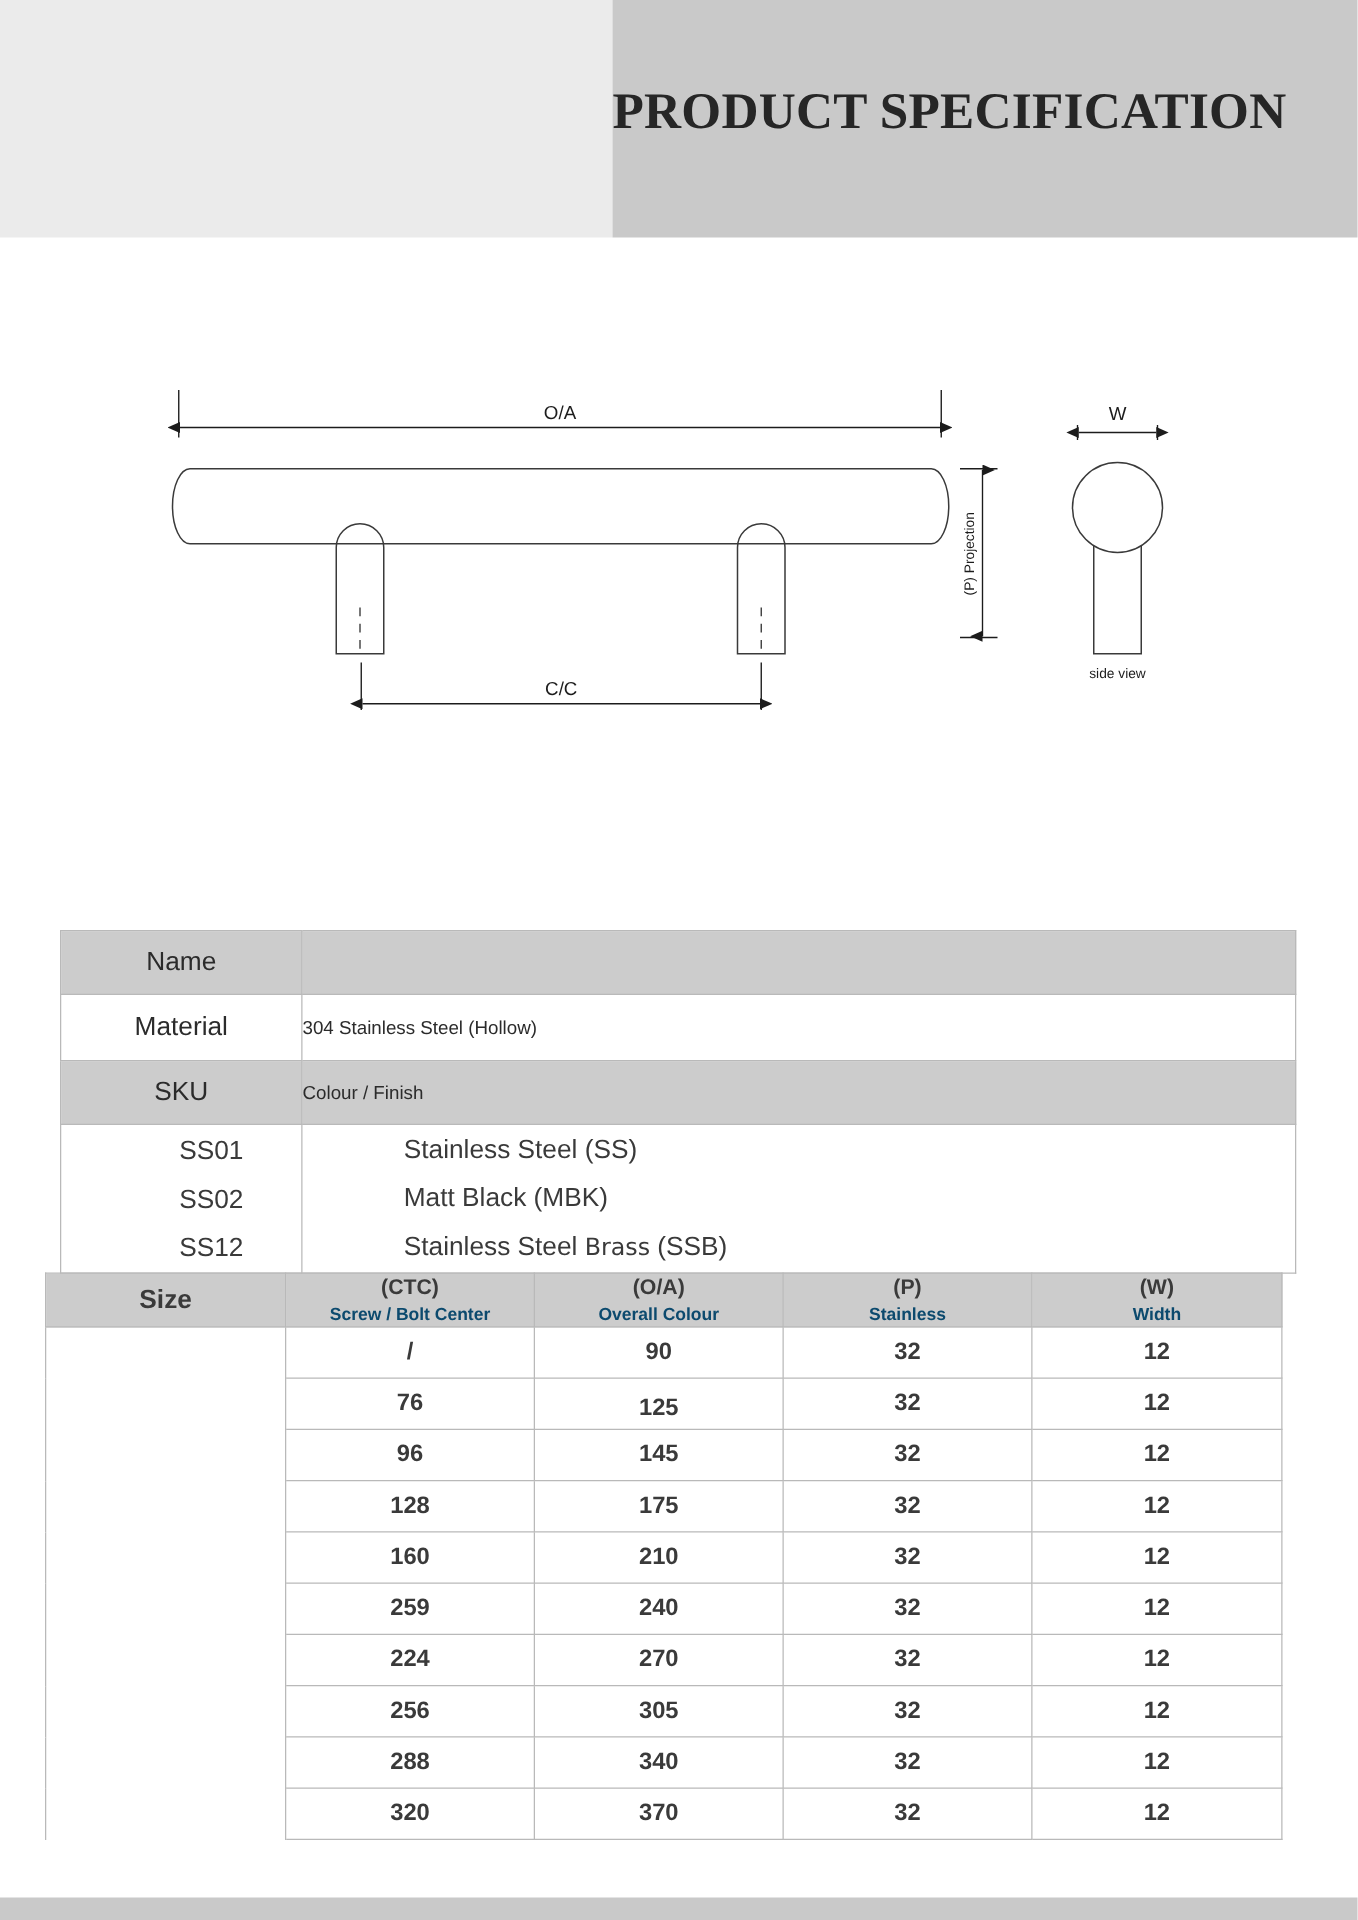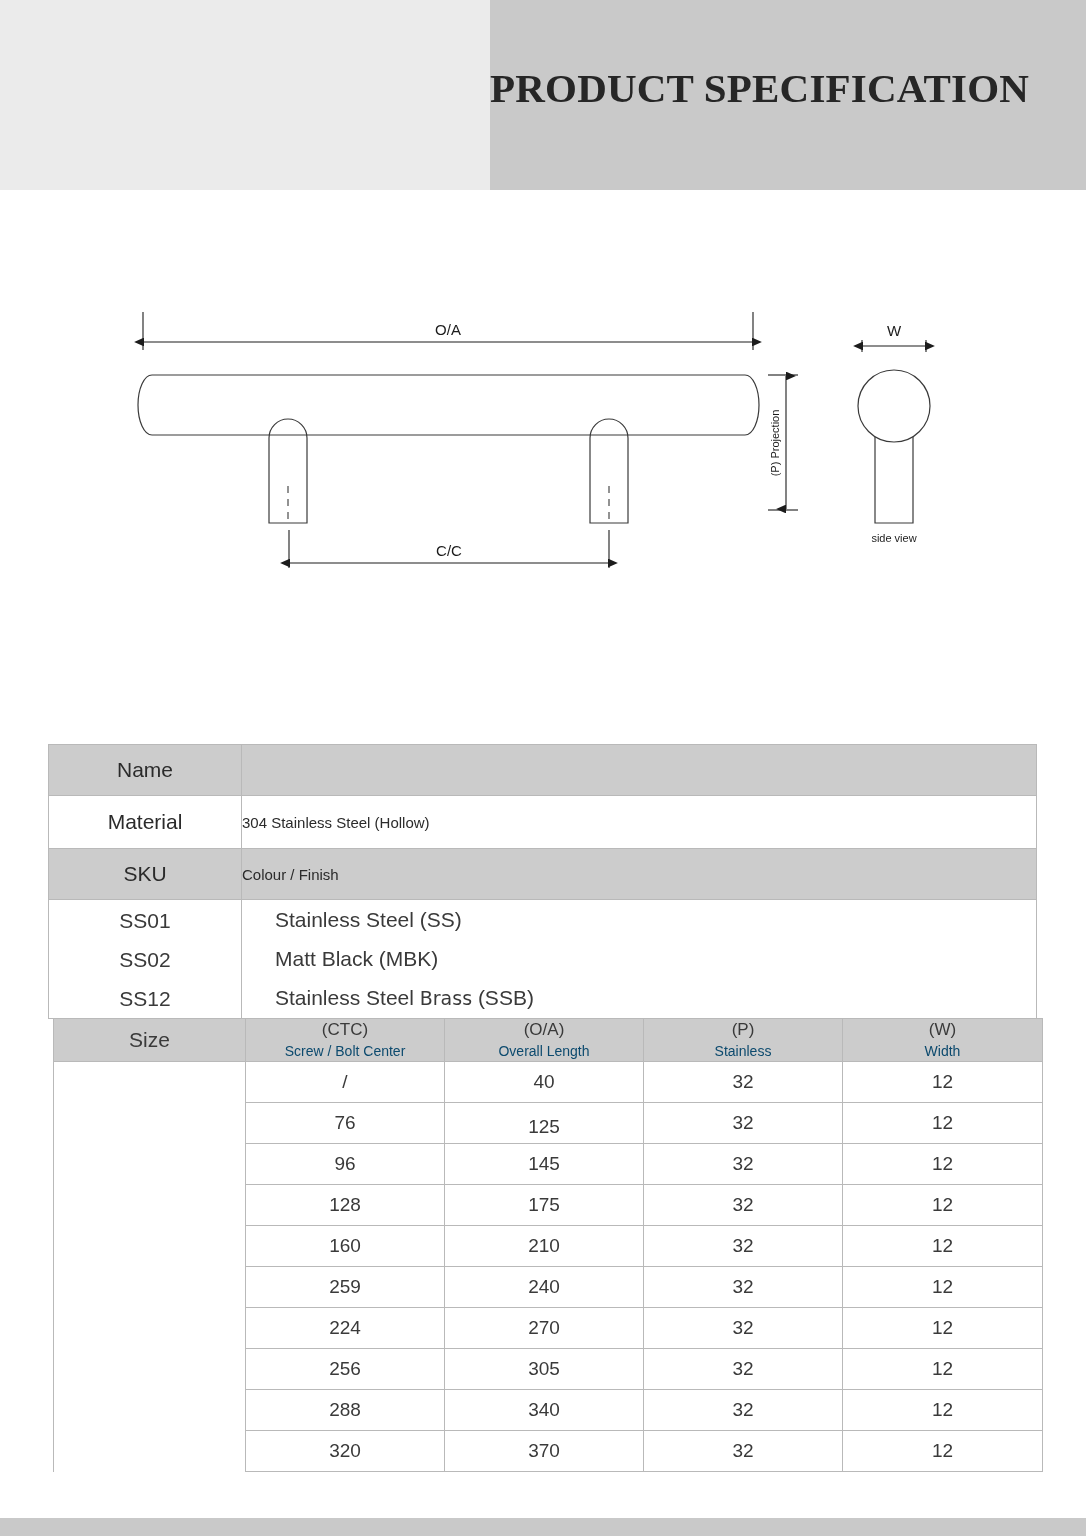--- a/index.html
+++ b/index.html
@@ -95,21 +95,21 @@
     color: #3a3a3a;
   }
   .cell-value {
     padding-left: 33px;
     font-size: 15px;
     color: #3a3a3a;
   }
   .r-name td    { height: 50px; }
   .r-material td{ height: 52px; }
   .r-sku td     { height: 50px; }
-  .r-finishes td{ height: 118px; }
+  .r-finishes td{ height: 118px; padding-left: 48px; }
 
   .sku-list, .finish-list {
     list-style: none;
     margin: 0;
     padding: 0;
   }
   .sku-list li, .finish-list li {
     font-size: 21px;
     line-height: 39px;
     color: #3a3a3a;
@@ -117,25 +117,26 @@
   .sku-list { text-align: center; }
   .finish-list { padding-left: 33px; }
   .brass-word {
     font-family: "DejaVu Sans", sans-serif;
     font-size: 19px;
   }
 
   
   .size-table {
     position: absolute;
-    left: 53px;
+    left: 36px;
     top: 1018px;
     width: 989px;
     border-collapse: collapse;
     table-layout: fixed;
+    font-weight: bold;
   }
   .size-table td {
     border: 1px solid #b9b9b9;
     padding: 0;
     text-align: center;
     vertical-align: middle;
     color: #3a3a3a;
   }
   .size-head td {
     background: #cccccc;
@@ -312,35 +313,35 @@
     <tr class="size-head">
       <td>
         <span class="hd-size">Size</span>
       </td>
       <td>
         <span class="hd-main">(CTC)</span>
         <span class="hd-sub">Screw / Bolt Center</span>
       </td>
       <td>
         <span class="hd-main">(O/A)</span>
-        <span class="hd-sub">Overall Length</span>
+        <span class="hd-sub">Overall Colour</span>
       </td>
       <td>
         <span class="hd-main">(P)</span>
         <span class="hd-sub">Stainless</span>
       </td>
       <td>
         <span class="hd-main">(W)</span>
         <span class="hd-sub">Width</span>
       </td>
     </tr>
     <tr>
       <td class="blank-cell" rowspan="10"></td>
       <td>/</td>
-      <td>40</td>
+      <td>90</td>
       <td>32</td>
       <td>12</td>
     </tr>
     <tr>
       <td>76</td>
       <td class="oa-big">125</td>
       <td>32</td>
       <td>12</td>
     </tr>
     <tr>

